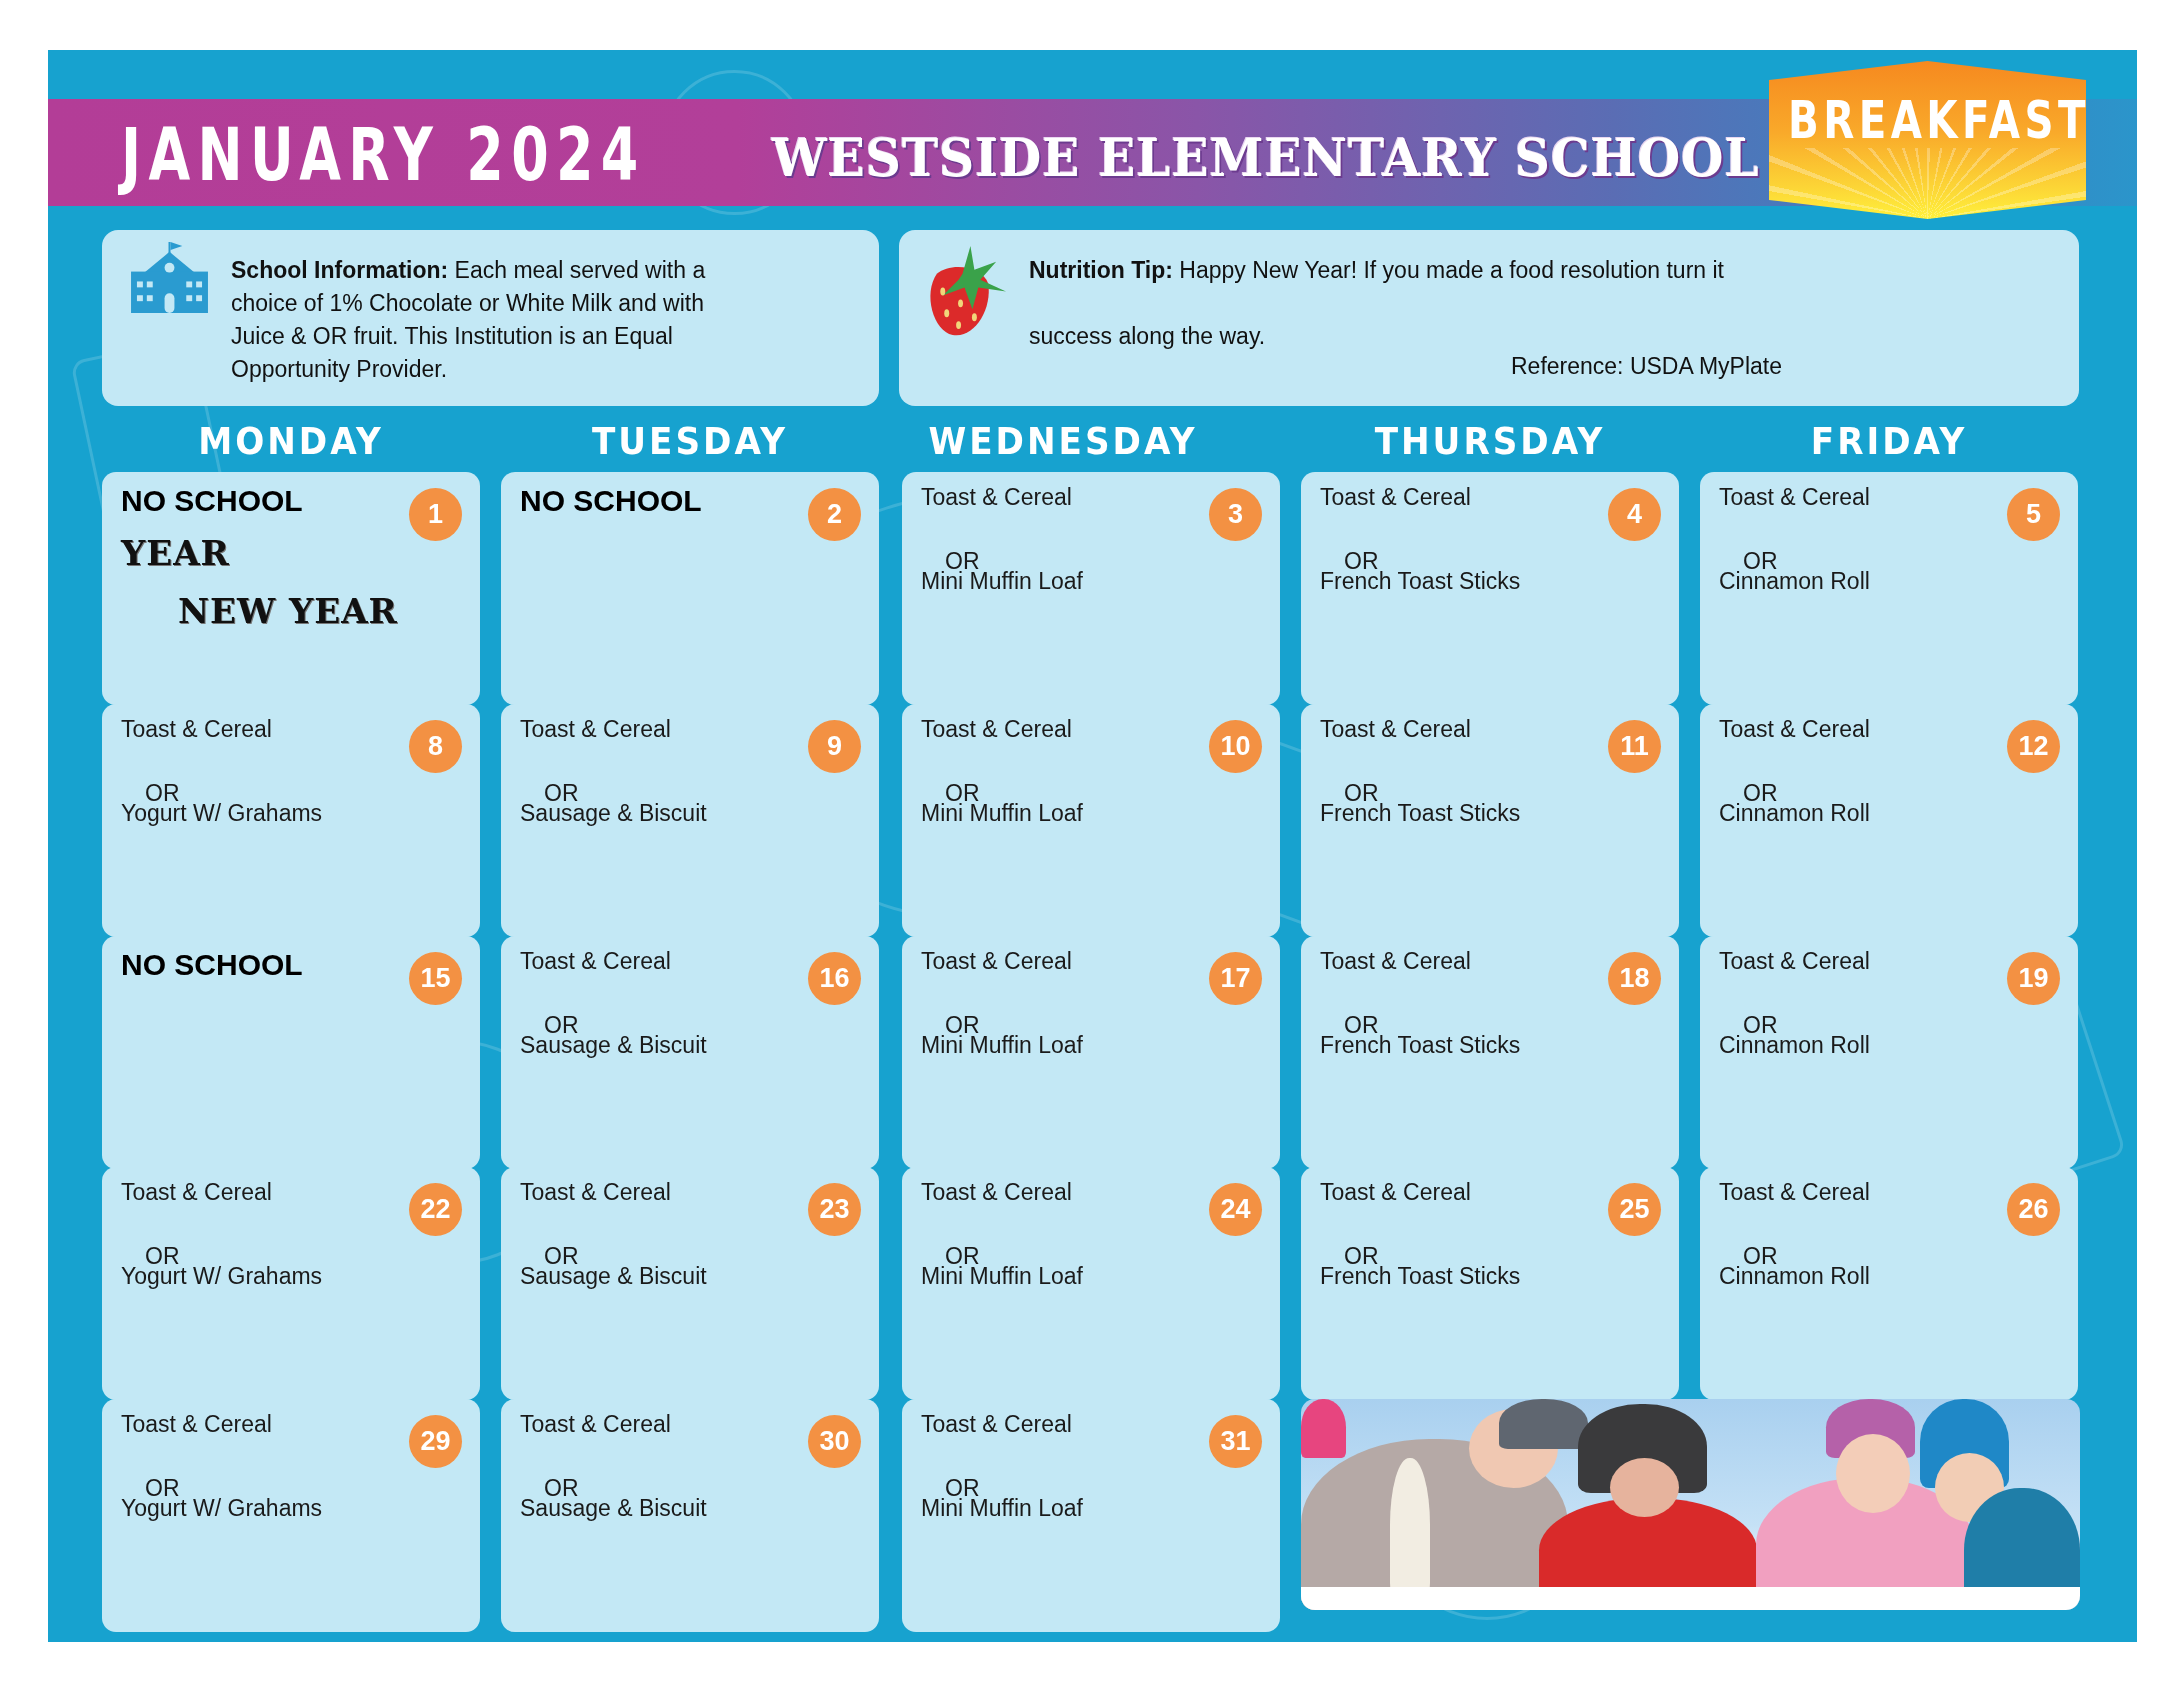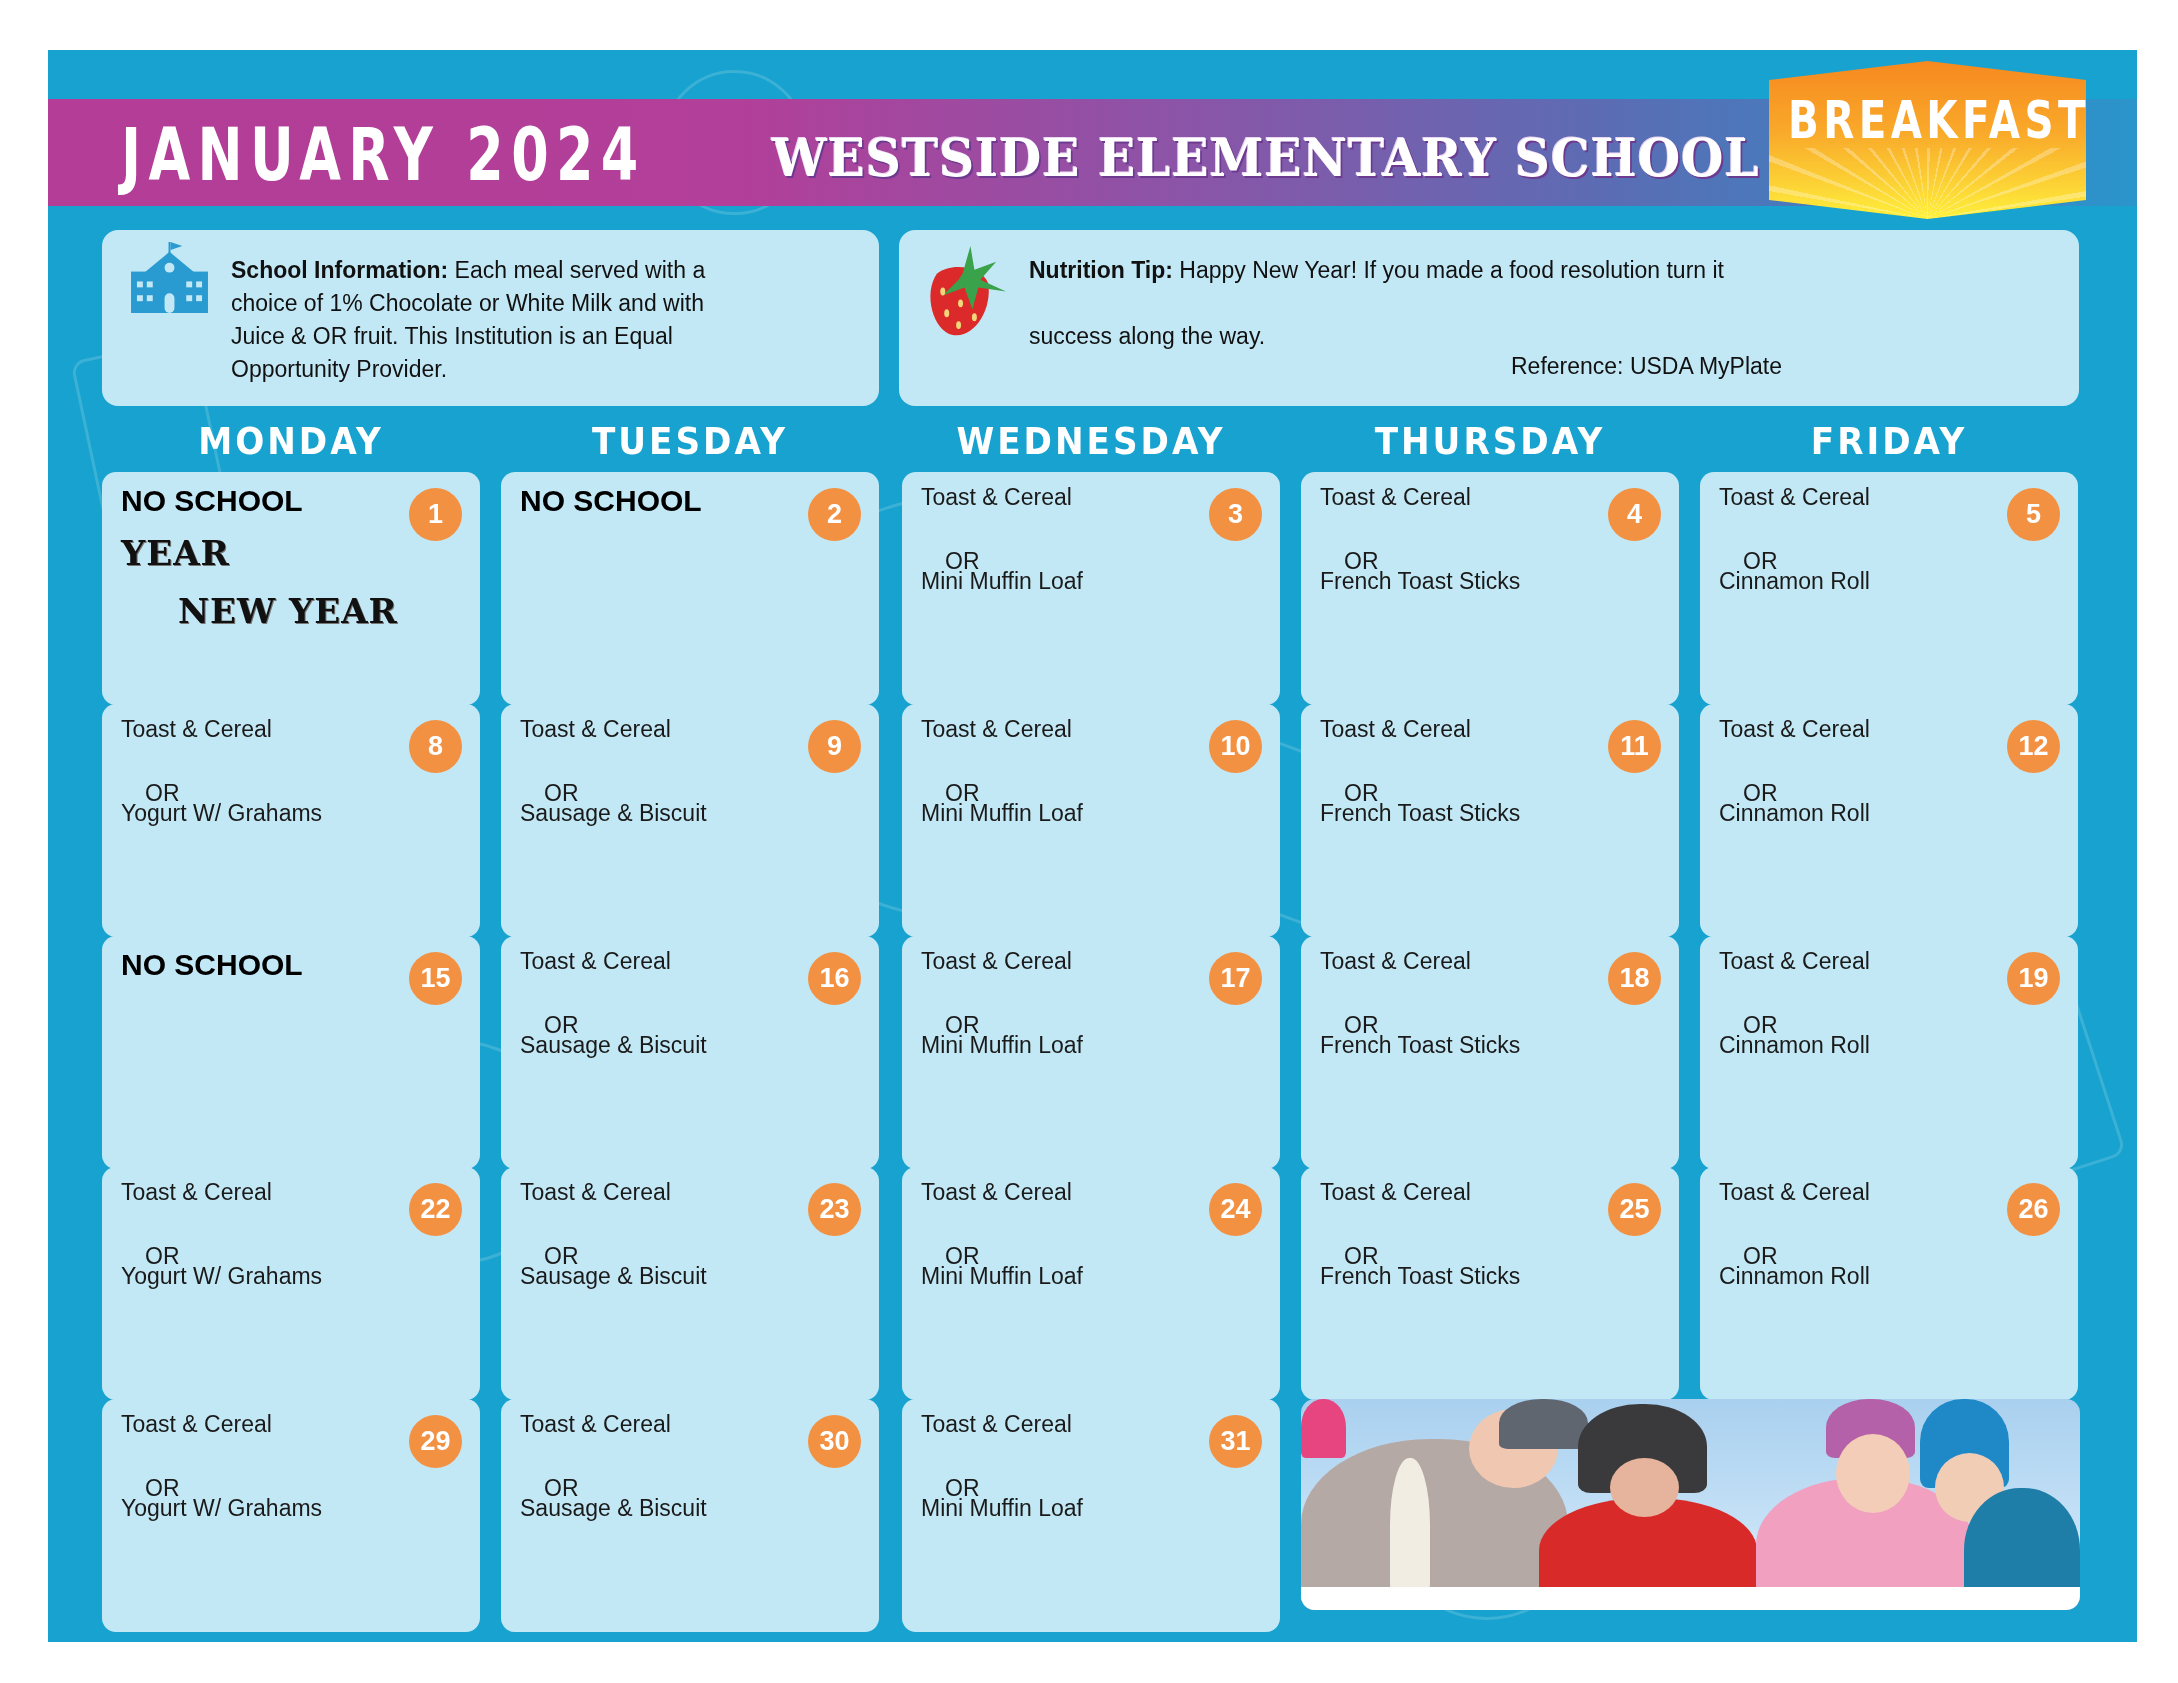--- a/index.html
+++ b/index.html
@@ -93,21 +93,21 @@
   <div class="info-text" style="left:130px;top:24px;width:891px;">
     <b>Nutrition Tip:</b><span> Happy New Year! If you made a food resolution turn it</span><br>
     <br>
     <span>success along the way.</span>
   </div>
   <div class="ref" style="left:612px;top:123px;">Reference: USDA MyPlate</div>
 </div>
 
 <div class="dayhdr" style="left:102px;width:378px;">MONDAY</div>
 <div class="dayhdr" style="left:501px;width:378px;">TUESDAY</div>
-<div class="dayhdr" style="left:902px;width:378px;">WEDNESDAY</div>
+<div class="dayhdr" style="left:874px;width:378px;">WEDNESDAY</div>
 <div class="dayhdr" style="left:1301px;width:378px;">THURSDAY</div>
 <div class="dayhdr" style="left:1700px;width:378px;">FRIDAY</div>
 
 <div class="cell" style="left:102px;top:472px;">
   <div class="noschool">NO SCHOOL</div>
   <div class="happy">YEAR</div>
   <div class="newyear">NEW YEAR</div>
   <div class="num">1</div>
 </div>
 <div class="cell" style="left:501px;top:472px;">

